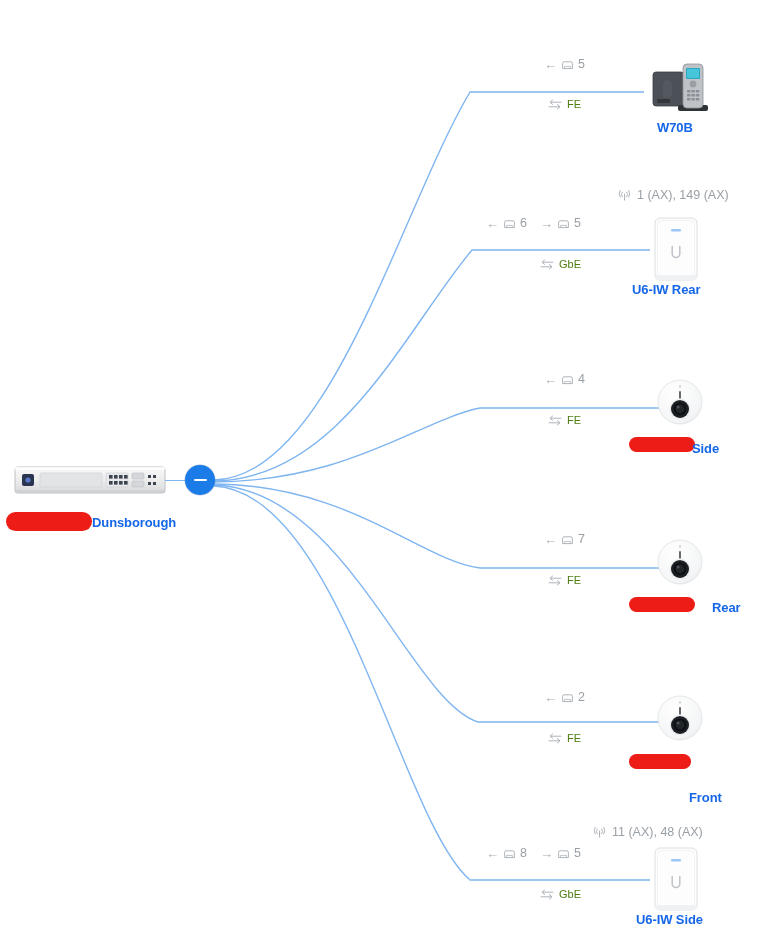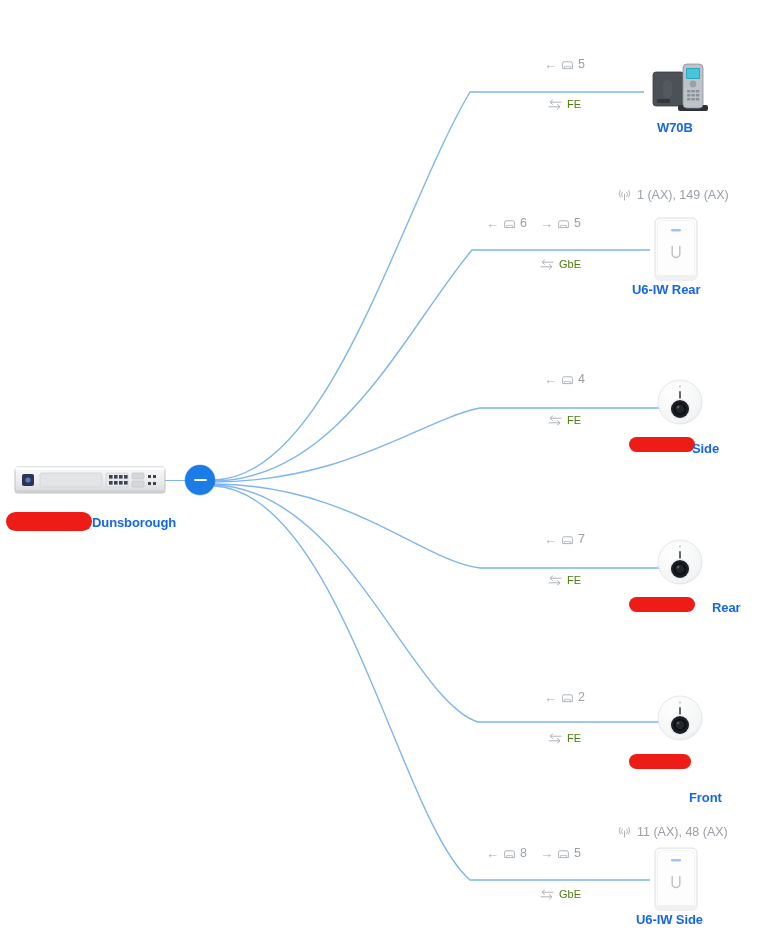--- a/index.html
+++ b/index.html
@@ -342,21 +342,21 @@
       <circle cx="24" cy="31" r="9" fill="#1C1F23"></circle>
       <circle cx="24" cy="31" r="6.2" fill="#0E1013"></circle>
       <circle cx="24" cy="31" r="4.4" fill="#22262B"></circle>
       <circle cx="22" cy="29" r="1.5" fill="#5E666E" opacity=".75"></circle>
       <path d="M15.5 25.5a10.5 10.5 0 0 1 12-3" fill="none" stroke="#FFFFFF" stroke-width="1" opacity=".3"></path>
     </svg>
   </div>
   <div class="redaction" style="left:629px;top:754px;width:62px;height:15px;"></div>
   <div class="node-label" style="left:689px;top:790px;">Front</div>
 
-  <div class="radio-row" style="left:618px;top:825px;">
+  <div class="radio-row" style="left:593px;top:825px;">
     <span class="wifi">
       <svg width="13" height="12" viewBox="0 0 13 12">
           <path d="M2.2 1.4A6 6 0 0 0 2.2 8" fill="none" stroke="#AEB4BA" stroke-width="1" stroke-linecap="round"></path>
           <path d="M4.3 3.1a3.3 3.3 0 0 0 0 4.6" fill="none" stroke="#AEB4BA" stroke-width="1" stroke-linecap="round"></path>
           <path d="M10.8 1.4a6 6 0 0 1 0 6.6" fill="none" stroke="#AEB4BA" stroke-width="1" stroke-linecap="round"></path>
           <path d="M8.7 3.1a3.3 3.3 0 0 1 0 4.6" fill="none" stroke="#AEB4BA" stroke-width="1" stroke-linecap="round"></path>
           <rect x="6" y="4.4" width="1.1" height="7" rx=".5" fill="#AEB4BA"></rect>
         </svg>
     </span>
     <span>11 (AX), 48 (AX)</span>

